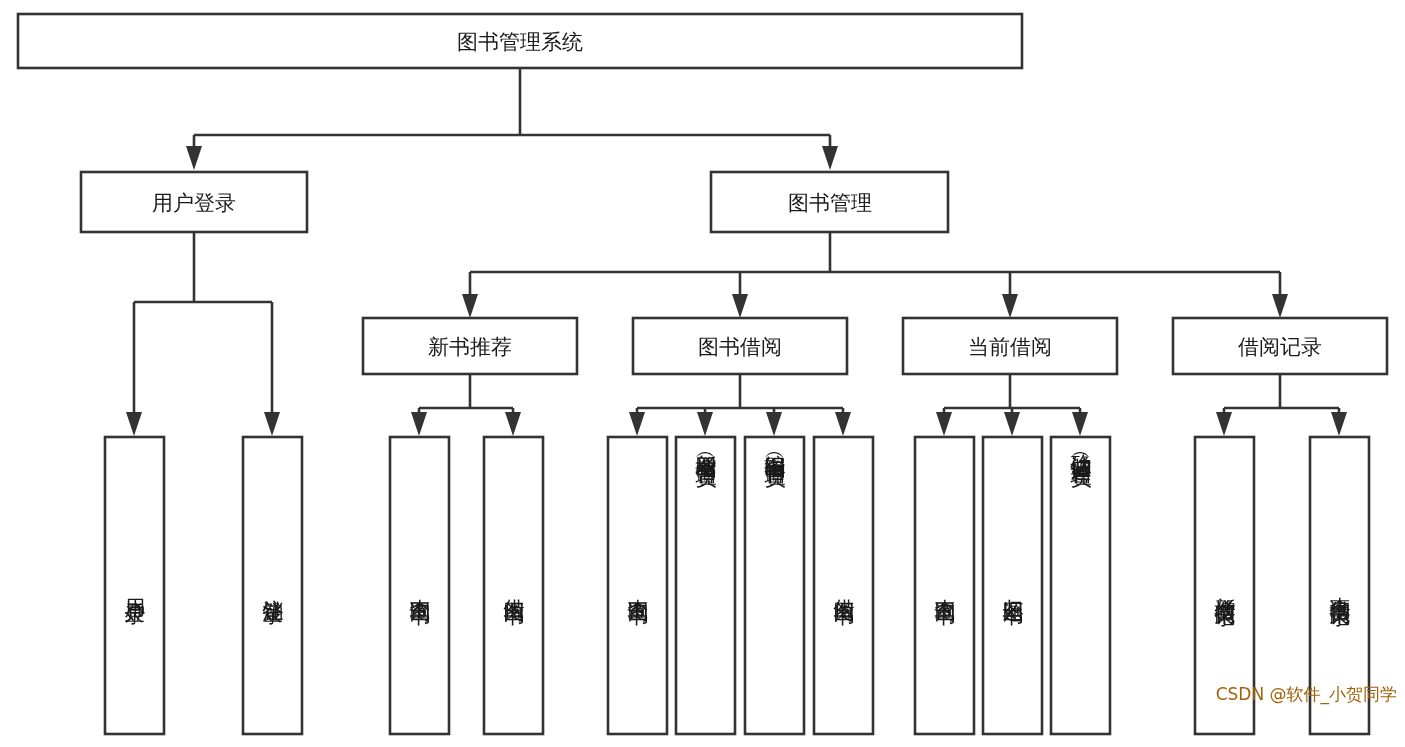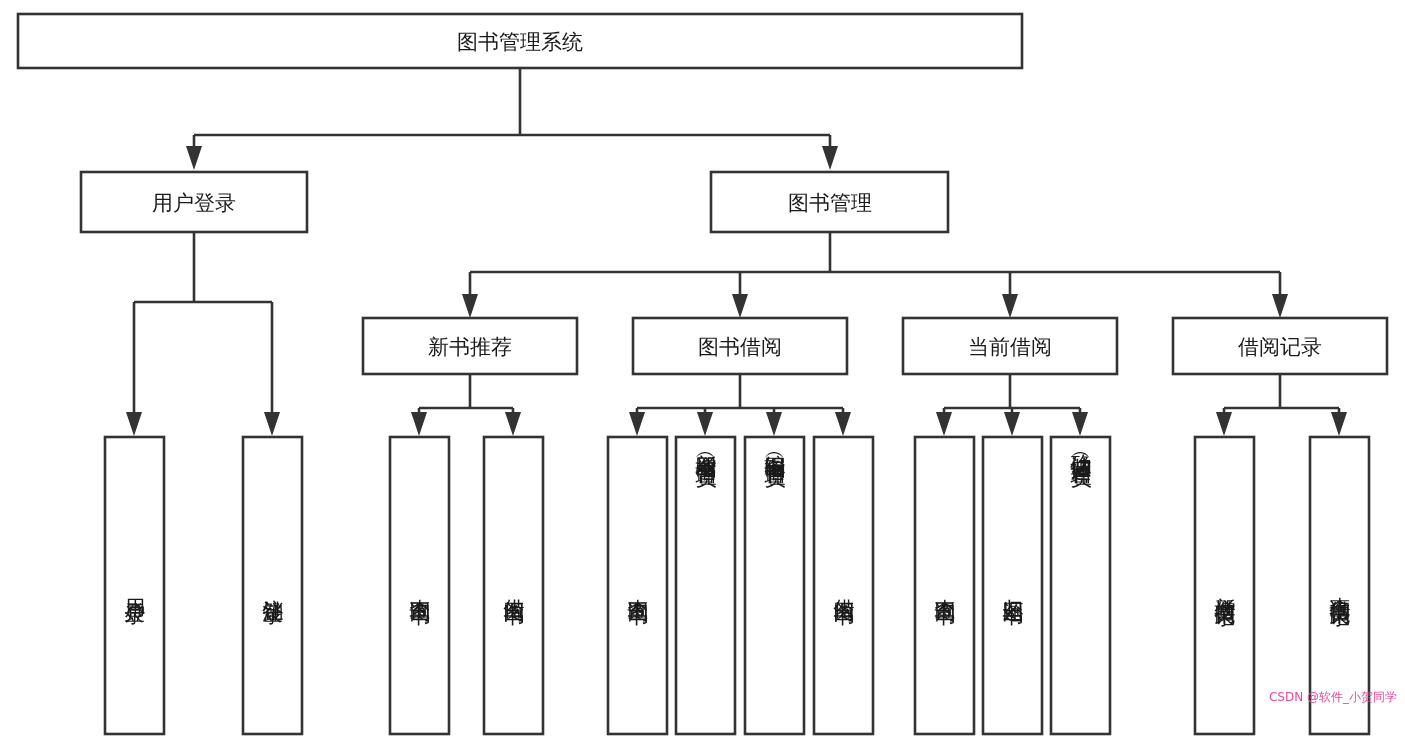--- a/index.html
+++ b/index.html
@@ -71,22 +71,22 @@
     line-height: 1.0;
     color: #1a1a1a;
     letter-spacing: 2px;
     white-space: nowrap;
   }
   .watermark {
     position: absolute;
     right: 8px;
     bottom: 4px;
     font-family: "DejaVu Sans", "Liberation Sans", sans-serif;
-    font-size: 12px;
-    color: #ec4899;
+    font-size: 17px;
+    color: #a16207;
     white-space: nowrap;
     pointer-events: none;
   }
 </style>
 </head>
 <body>
 
 <div id="diagram-root">
 
   <svg class="diagram-canvas" viewBox="0 0 1405 747" xmlns="http://www.w3.org/2000/svg">

